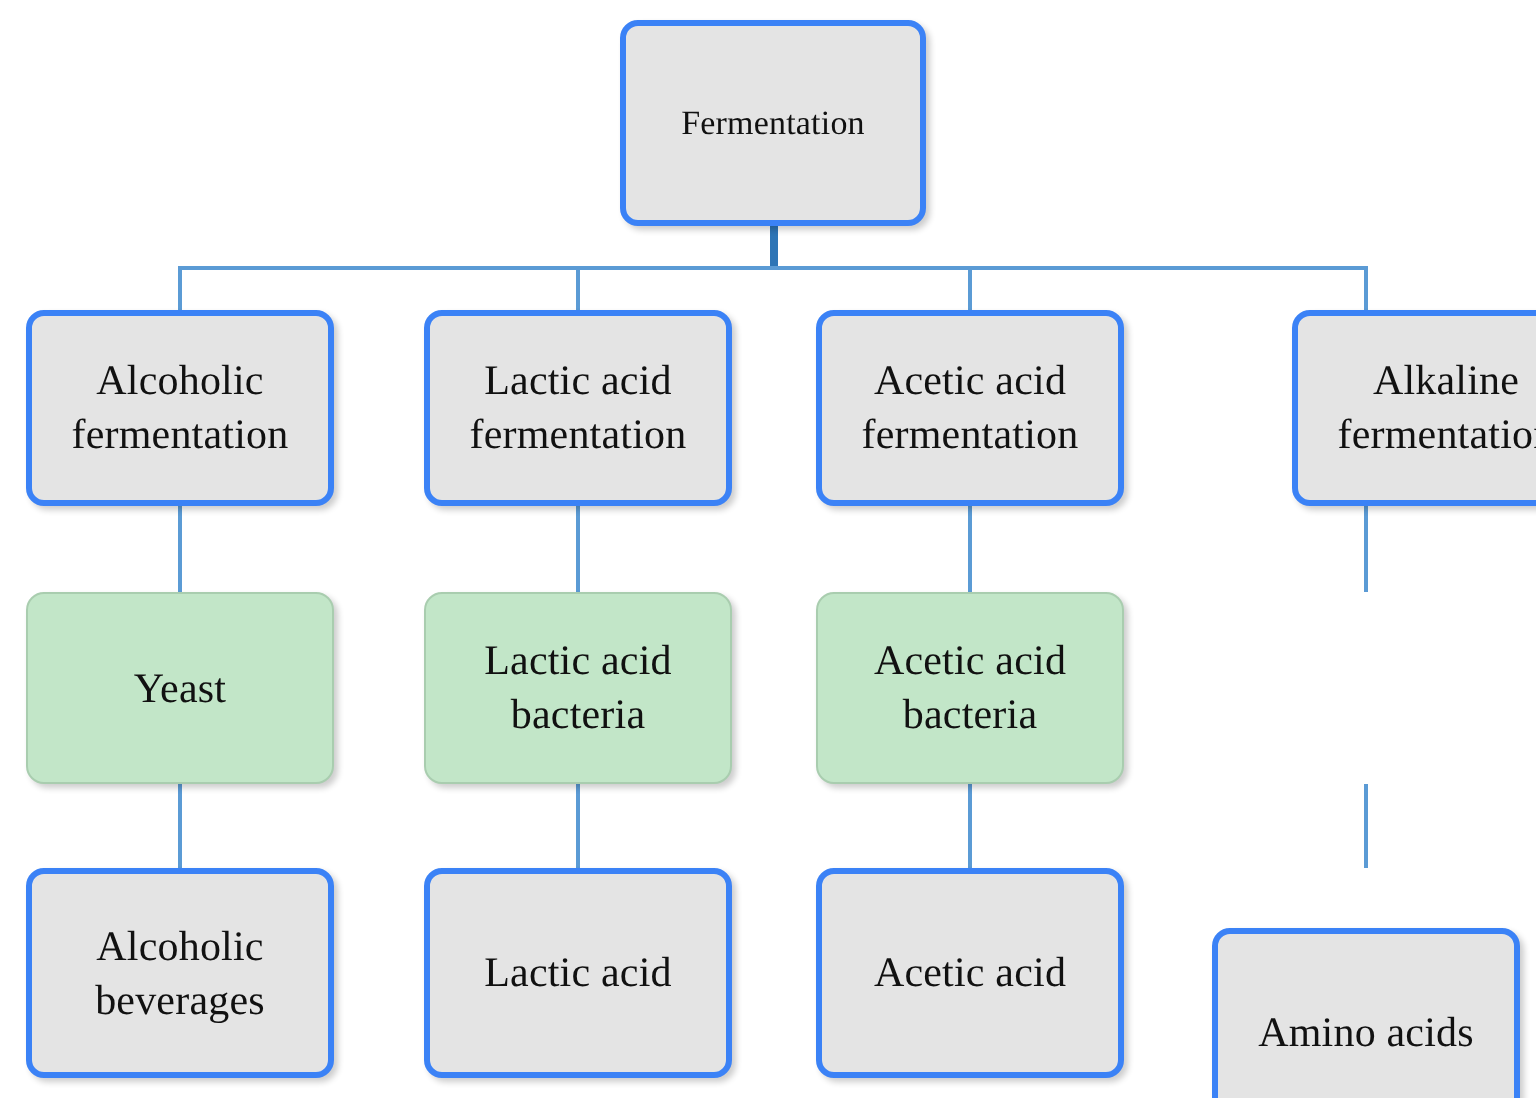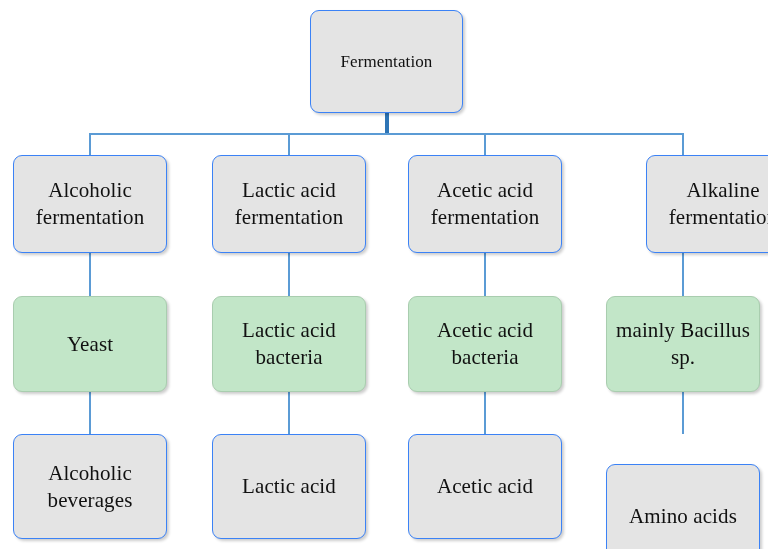--- a/index.html
+++ b/index.html
@@ -35,21 +35,21 @@
     z-index: 3;
     padding: 2px 6px;
   }
   .node .lbl {
     display: block;
     width: 100%;
     white-space: pre-line;
   }
   .node.gray {
     background: #e4e4e4;
-    border: 1px solid #3b82f6;
+    border: 3px solid #3b82f6;
   }
   .node.green {
     background: #c2e6c8;
     border: 1px solid #a9cdaf;
   }
   .node.root {
     font-size: 17px;
   }
 
   
@@ -113,24 +113,20 @@
     <span class="lbl">Yeast</span>
   </div>
   <div class="node green" style="left:212px; top:296px; width:154px; height:96px;">
     <span class="lbl">Lactic acid
 bacteria</span>
   </div>
   <div class="node green" style="left:408px; top:296px; width:154px; height:96px;">
     <span class="lbl">Acetic acid
 bacteria</span>
   </div>
-  <div class="node green" style="left:606px; top:296px; width:154px; height:96px;">
-    <span class="lbl">mainly Bacillus
-sp.</span>
-  </div>
 
   <div class="node gray" style="left:13px; top:434px; width:154px; height:105px;">
     <span class="lbl">Alcoholic
 beverages</span>
   </div>
   <div class="node gray" style="left:212px; top:434px; width:154px; height:105px;">
     <span class="lbl">Lactic acid</span>
   </div>
   <div class="node gray" style="left:408px; top:434px; width:154px; height:105px;">
     <span class="lbl">Acetic acid</span>

